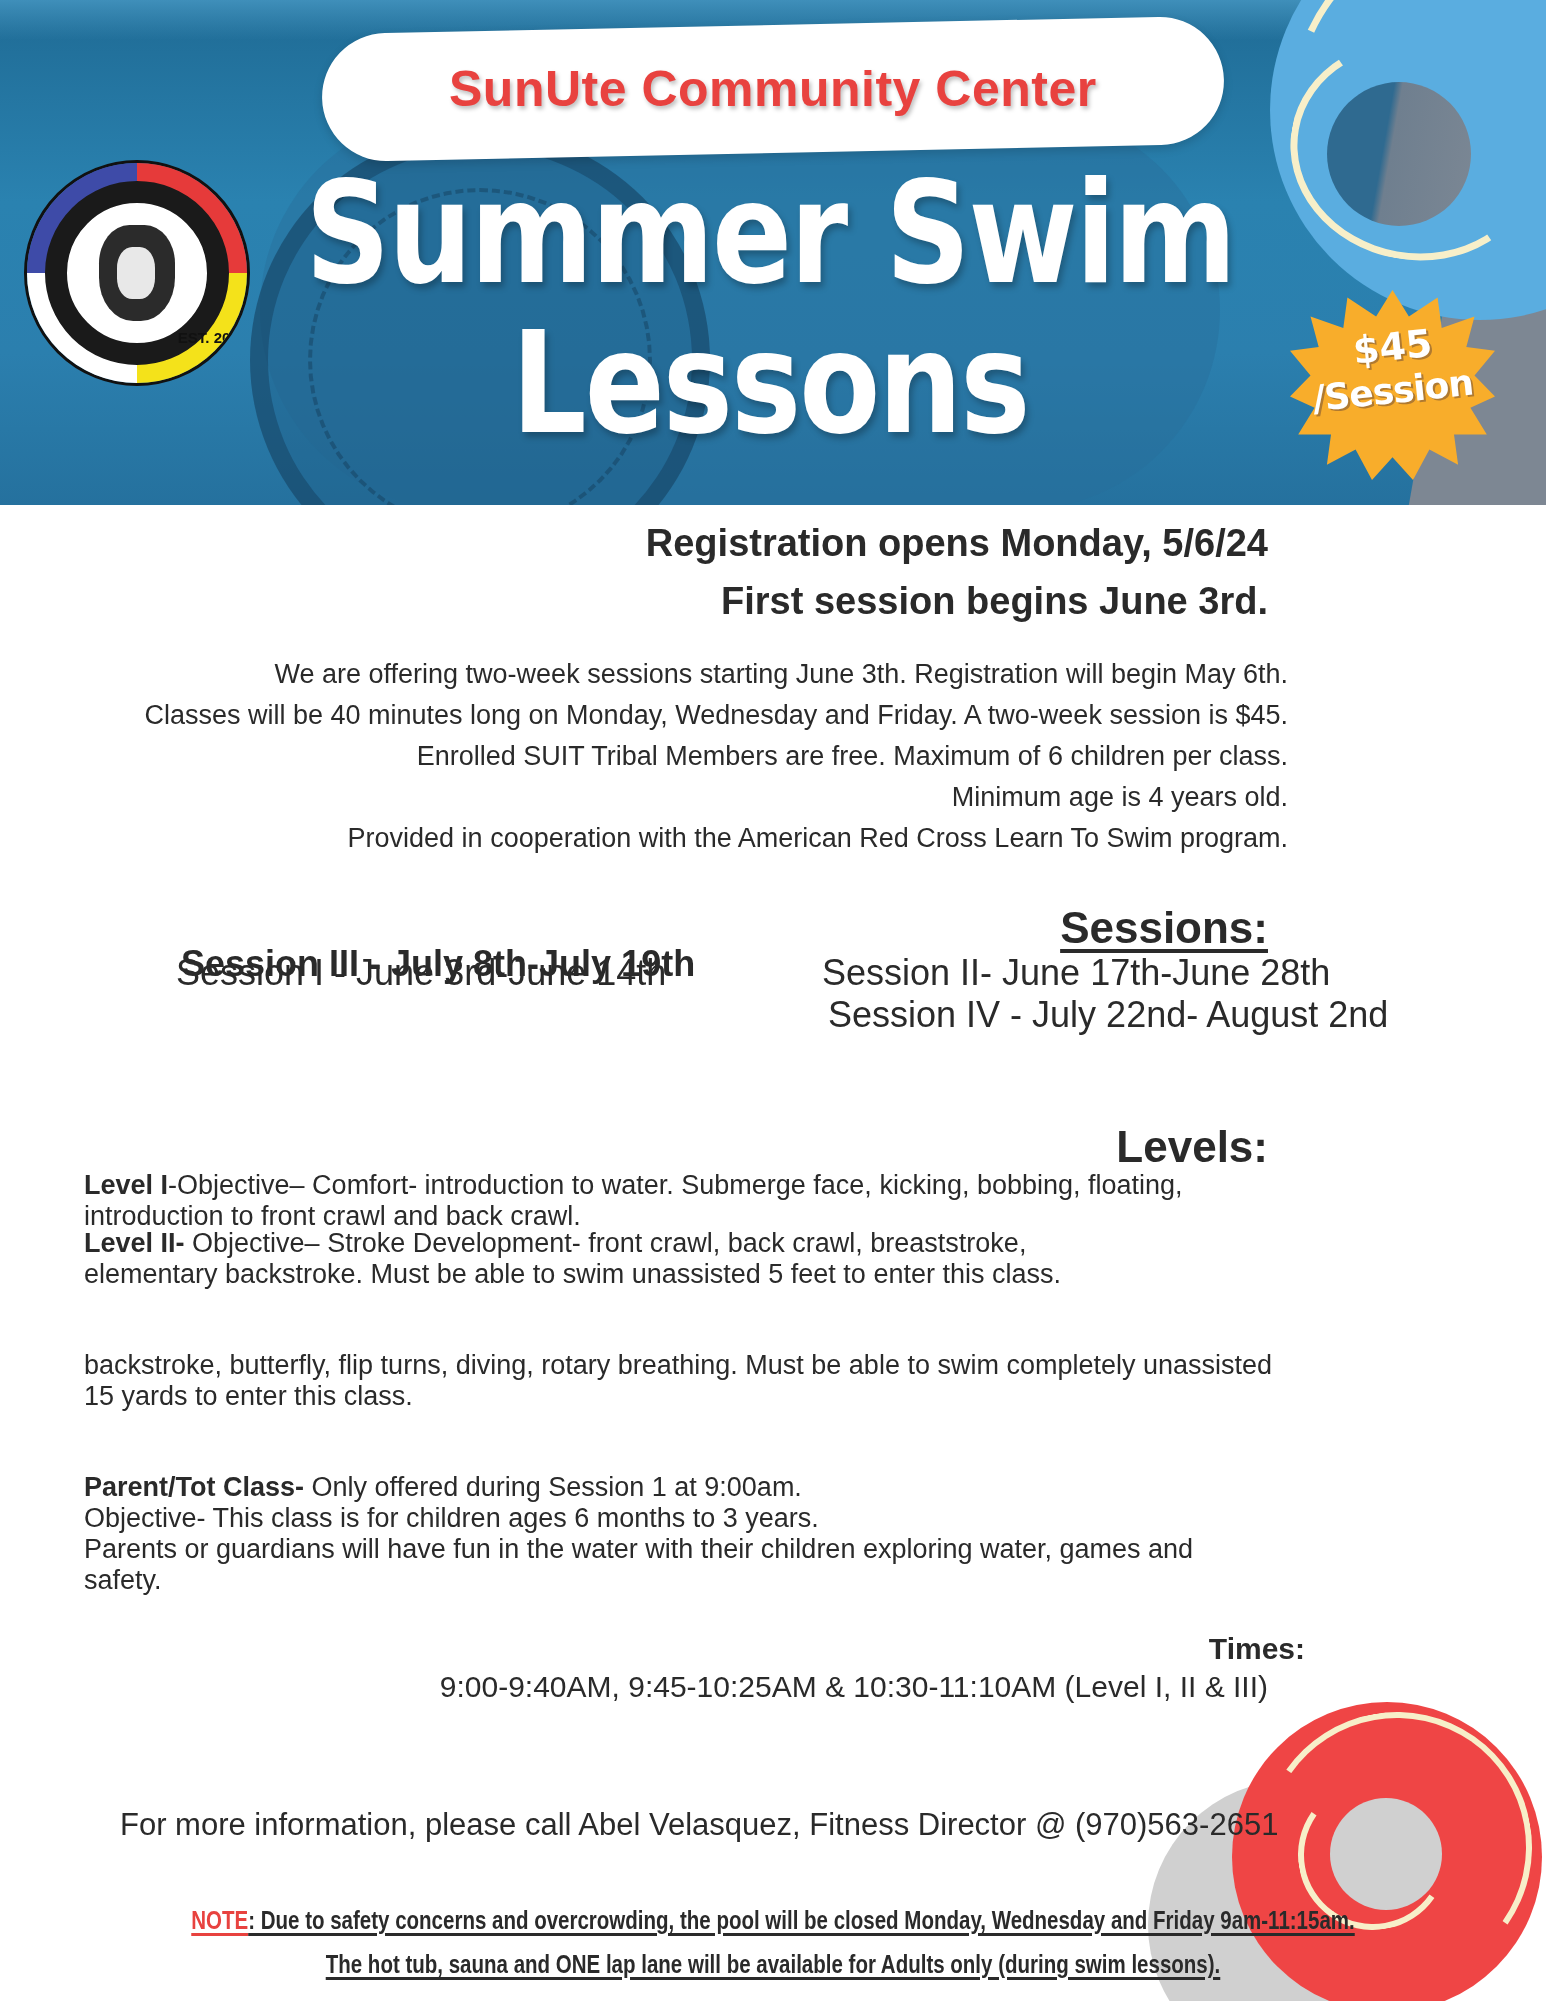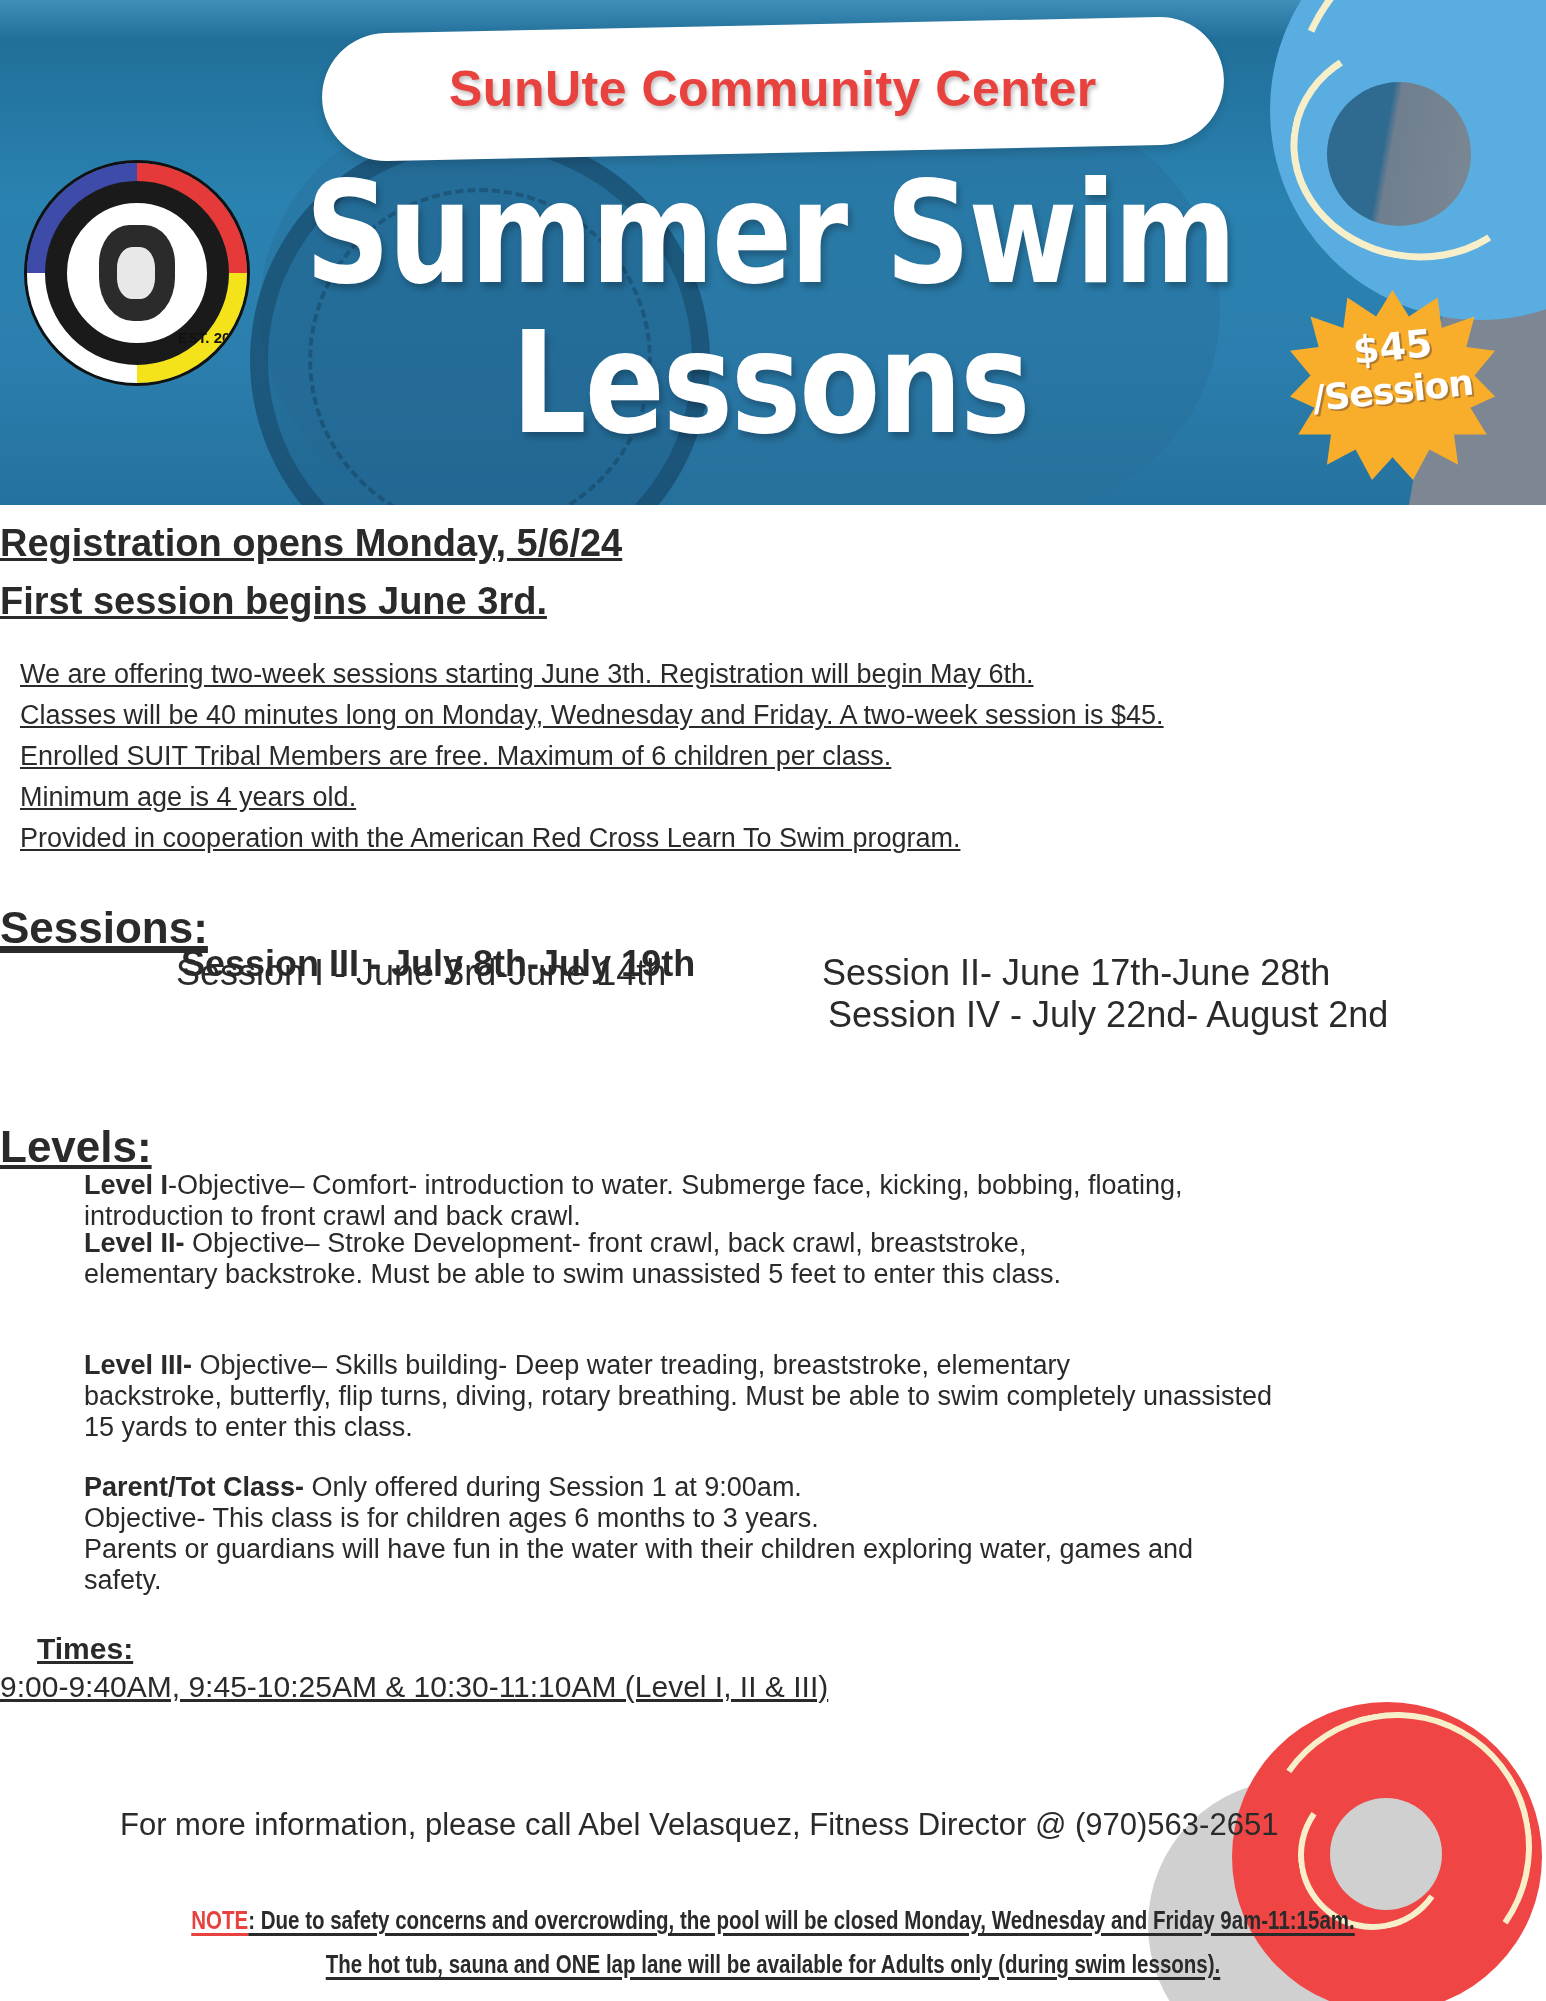--- a/index.html
+++ b/index.html
@@ -109,21 +109,21 @@
   }
   .price {
     position: absolute; left: 1290px; width: 205px; text-align: center;
     color: #fff; font-weight: 700; font-family: "DejaVu Sans", sans-serif;
     text-shadow: 2px 2px 0 #b07a30; transform: rotate(-6deg);
   }
   .price.p1 { top: 325px; font-size: 38px; }
   .price.p2 { top: 370px; font-size: 36px; letter-spacing: -1px; }
 
   
-  .center { position: absolute; left: 0; width: 1268px; text-align: left; text-decoration: underline; }
+  .center { position: absolute; left: 0; width: 1268px; text-align: right; }
   .reg-h { font-weight: 700; font-size: 38px; color: #2a2a2a; }
   .intro { font-size: 27px; color: #2a2a2a; line-height: 41px; margin-left: 20px; }
 
   .sec-h {
     font-weight: 700; font-size: 44px; color: #2a2a2a;
   }
   .sec-h.underline span { text-decoration: underline; text-decoration-thickness: 4px; text-underline-offset: 6px; }
 
   .session {
     position: absolute; font-size: 36px; color: #2a2a2a; white-space: nowrap;
@@ -239,21 +239,20 @@
   <div><b>Level I</b><span>-</span><span>Objective– Comfort- introduction to water. Submerge face, kicking, bobbing, floating,</span></div>
   <div>introduction to front crawl and back crawl.</div>
 </div>
 
 <div class="level" style="top:1228px;">
   <div><b>Level II-</b><span> </span><span>Objective– Stroke Development- front crawl, back crawl, breaststroke,</span></div>
   <div>elementary backstroke. Must be able to swim unassisted 5 feet to enter this class.</div>
 </div>
 
 <div class="level" style="top:1350px;">
-  <div><b>Level III-</b><span> </span><span>Objective– Skills building- Deep water treading, breaststroke, elementary</span></div>
   <div>backstroke, butterfly, flip turns, diving, rotary breathing. Must be able to swim completely unassisted</div>
   <div>15 yards to enter this class.</div>
 </div>
 
 <div class="level" style="top:1472px;">
   <div><b>Parent/Tot Class-</b><span> </span><span>Only offered during Session 1 at 9:00am.</span></div>
   <div>Objective- This class is for children ages 6 months to 3 years.</div>
   <div>Parents or guardians will have fun in the water with their children exploring water, games and</div>
   <div>safety.</div>
 </div>

